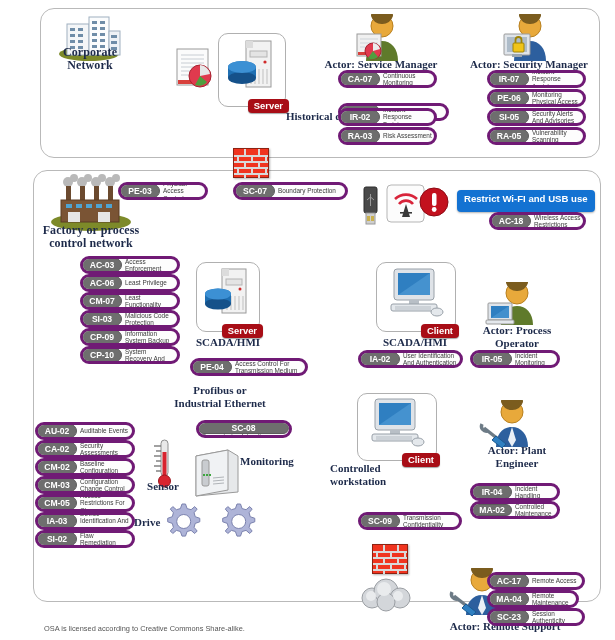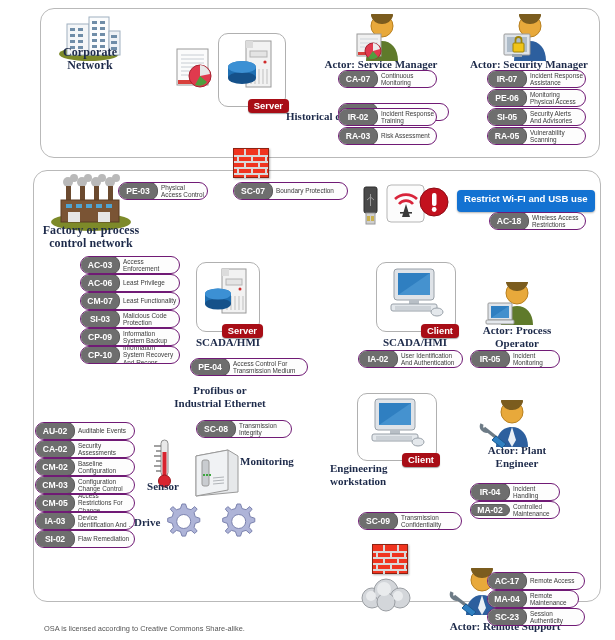--- a/index.html
+++ b/index.html
@@ -14,21 +14,21 @@
 
   
   .ab{position:absolute;}
 
   
   .zone-cap{position:absolute;font-size:12px;font-weight:bold;color:#1d2a4a;
             text-align:center;line-height:13px;letter-spacing:.1px;}
 
   
   .ctl{position:absolute;height:18px;box-sizing:border-box;display:flex;align-items:stretch;
-       border:1px solid #701a75;border-radius:9px;background:#fdfdfd;overflow:hidden;}
+       border:3px solid #701a75;border-radius:9px;background:#fdfdfd;overflow:hidden;}
   .ctl .code{flex:0 0 auto;display:flex;align-items:center;justify-content:center;
        padding:0 4px;background:#6e6e6e;color:#fff;font-family:"Liberation Sans",sans-serif;
        font-size:8.6px;font-weight:bold;border-radius:8px;margin:-1px 0 -1px -1px;
        border:1px solid #5c5c5c;min-width:30px;letter-spacing:-.1px;}
   .ctl .txt{flex:1 1 auto;display:flex;align-items:center;padding-left:3px;padding-right:2px;
        font-family:"Liberation Sans",sans-serif;font-size:6.4px;color:#3a3a3a;
        line-height:7.2px;letter-spacing:0;}
 
   
   .node{position:absolute;border:1px solid #b0b0b0;border-radius:10px;background:#fff;}
@@ -399,21 +399,21 @@
   <span class="txt">Incident Monitoring</span>
 </div>
 
 <div class="ctl" style="left:182px;top:358px;width:118px;margin-left:8px;">
   <span class="code">PE-04</span>
   <span class="txt">Access Control For Transmission Medium</span>
 </div>
 <div class="nlabel" style="left:160px;top:384px;width:120px;white-space:pre-line;">Profibus or
 Industrial Ethernet</div>
 
-<div class="ctl" style="left:196px;top:420px;width:96px;">
+<div class="ctl" style="left:196px;top:420px;width:96px;flex-direction:column;">
   <span class="code">SC-08</span>
   <span class="txt">Transmission Integrity</span>
 </div>
 <svg class="ab" style="left:190px;top:444px;" width="50" height="56">
   <polygon points="6,12 38,6 48,12 48,48 6,52" fill="#e6e8ea" stroke="#9a9a9a"></polygon>
   <polygon points="6,12 38,6 38,46 6,52" fill="#f0f2f4" stroke="#9a9a9a"></polygon>
   <rect x="12" y="16" width="7" height="26" rx="2" fill="#c9ccd0" stroke="#9a9a9a"></rect>
   <g fill="#3ea53e">
       <rect x="13" y="30" width="2" height="2"></rect>
       <rect x="16" y="30" width="2" height="2"></rect>
@@ -489,21 +489,21 @@
     <rect x="22" y="33" width="10" height="4" fill="#b8bfc6"></rect>
     <rect x="4" y="37" width="46" height="7" rx="2" fill="#e4e8ec" stroke="#98a0a8"></rect>
     <ellipse cx="50" cy="45" rx="6" ry="4" fill="#e4e8ec" stroke="#98a0a8"></ellipse>
     <g stroke="#b5bcc3">
         <line x1="8" y1="40" x2="44" y2="40"></line>
         <line x1="8" y1="42" x2="44" y2="42"></line>
       </g>
   </svg>
   <div class="badge">Client</div>
 </div>
-<div class="nlabel" style="left:330px;top:462px;width:56px;text-align:left;white-space:pre-line;">Engineering
+<div class="nlabel" style="left:330px;top:462px;width:56px;text-align:left;white-space:pre-line;">Controlled
 workstation</div>
 <div class="ctl" style="left:358px;top:512px;width:104px;">
   <span class="code">SC-09</span>
   <span class="txt">Transmission Confidentiality</span>
 </div>
 
 <svg class="ab" style="left:478px;top:400px;" width="58" height="48">
   <circle cx="34" cy="12" r="11" fill="#e8a93b" stroke="#b8801f"></circle>
   <path d="M34 10 a11 11 0 0 1 -11 -8 a11 11 0 0 1 22 0 a11 11 0 0 1 -11 8z" fill="#7b5c1e"></path>
   <path d="M18 47 c0-13 7-20 16-20 c9 0 16 7 16 20z" fill="#2d5f9e"></path>

